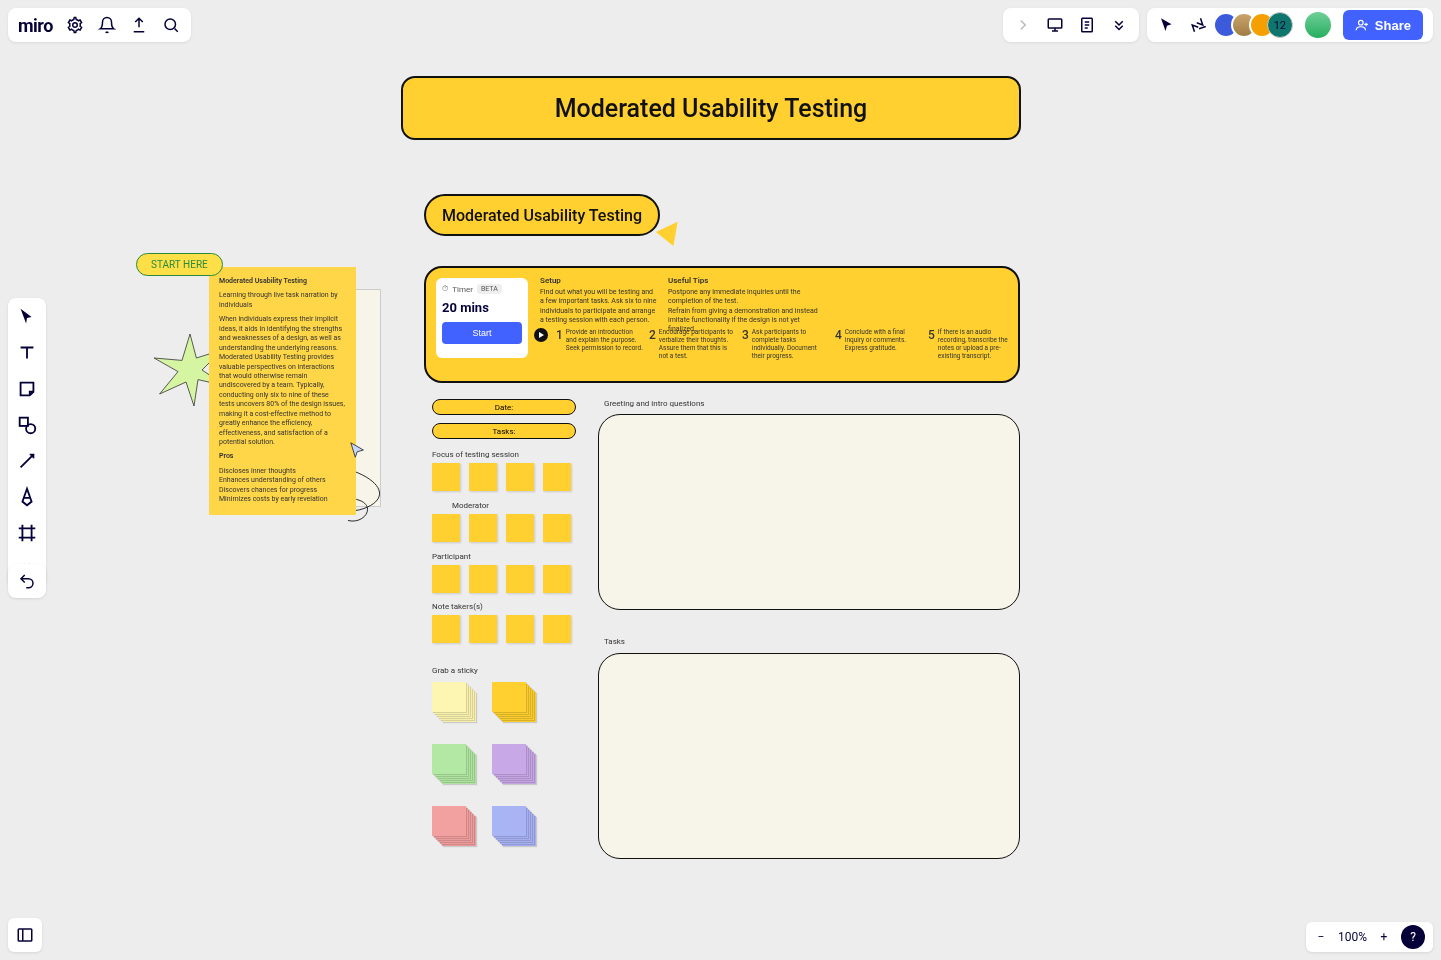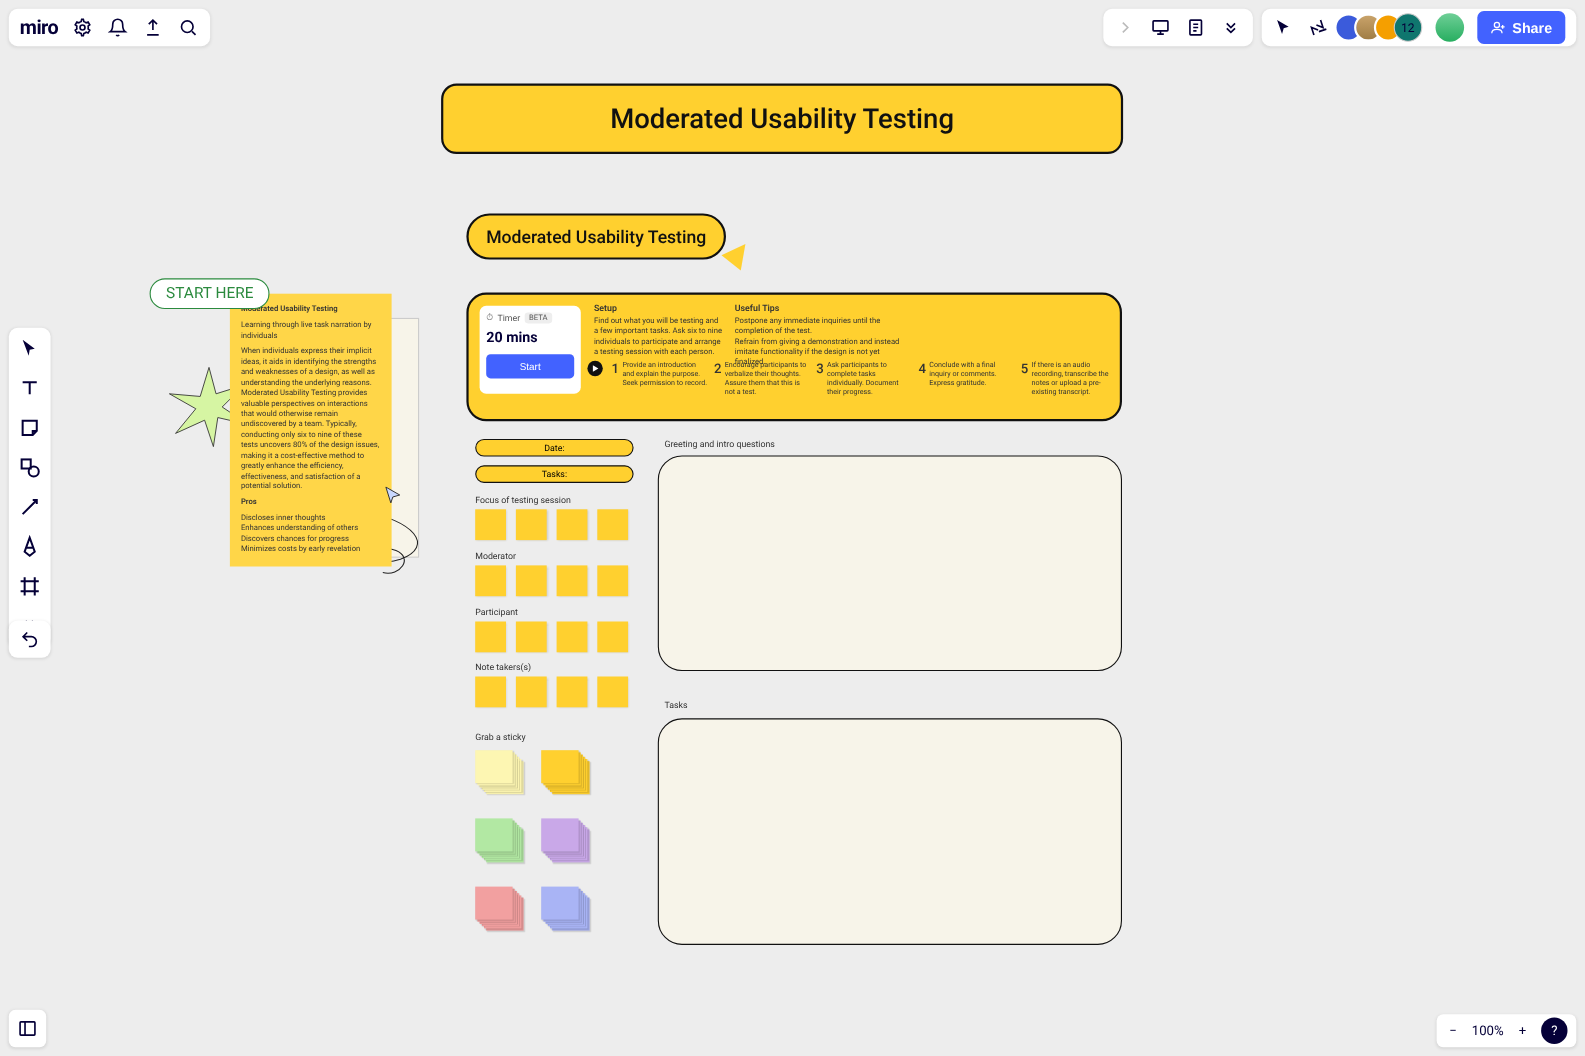--- a/index.html
+++ b/index.html
@@ -25,21 +25,21 @@
 .bl-box{position:absolute;left:8px;bottom:8px;width:34px;height:34px;background:#fff;border-radius:6px;box-shadow:0 1px 3px rgba(0,0,0,.1);display:flex;align-items:center;justify-content:center;cursor:pointer;}
 
 .zoom{position:absolute;right:8px;bottom:8px;height:30px;background:#fff;border-radius:6px;box-shadow:0 1px 3px rgba(0,0,0,.1);display:flex;align-items:center;gap:10px;padding:0 8px;font-size:12px;color:#050038;}
 .zoom .z{cursor:pointer;width:14px;text-align:center;}
 .help{width:24px;height:24px;border-radius:50%;background:#050038;color:#fff;display:flex;align-items:center;justify-content:center;font-size:12px;cursor:pointer;}
 
 .canvas{position:absolute;inset:0;}
 .big-title{position:absolute;left:401px;top:76px;width:620px;height:64px;background:#ffd02f;border:2px solid #111;border-radius:14px;display:flex;align-items:center;justify-content:center;font-size:25px;font-weight:500;color:#111;}
 .sub-title-pill{position:absolute;left:424px;top:194px;width:236px;height:42px;background:#ffd02f;border:2px solid #111;border-radius:22px;display:flex;align-items:center;justify-content:center;font-size:16px;font-weight:500;color:#111;}
 .arrow-tri{position:absolute;left:659px;top:226px;width:0;height:0;border-left:10px solid transparent;border-right:14px solid transparent;border-top:20px solid #ffd02f;transform:rotate(-25deg);}
-.start-here{position:absolute;left:136px;top:253px;background:#ffffff;border:1.5px solid #2b8a3e;border-radius:18px;padding:5px 14px;font-size:14px;color:#2b8a3e;z-index:3;}
+.start-here{position:absolute;left:136px;top:253px;background:#fde047;border:1.5px solid #2b8a3e;border-radius:18px;padding:5px 14px;font-size:10px;color:#2b8a3e;z-index:3;}
 .back-card{position:absolute;left:231px;top:289px;width:150px;height:218px;background:#f7f4e9;border:1px solid #ccc;}
 .info-card{position:absolute;left:209px;top:267px;width:147px;background:#ffd648;padding:10px;font-size:7px;line-height:1.35;color:#333;z-index:2;}
 .info-card .t1{font-weight:600;margin-bottom:5px;}
 .info-card .p{margin-bottom:5px;}
 .star{position:absolute;left:150px;top:330px;width:80px;height:80px;z-index:1;}
 .cursor-arrow{position:absolute;left:349px;top:441px;width:18px;height:18px;z-index:3;}
 .setup-panel{position:absolute;left:424px;top:266px;width:596px;height:117px;background:#ffd02f;border:2px solid #111;border-radius:18px;padding:10px 12px;}
 .timer-card{position:absolute;left:10px;top:10px;width:92px;height:80px;background:#fff;border-radius:6px;padding:6px;}
 .timer-head{display:flex;align-items:center;gap:4px;font-size:8px;color:#555;}
 .beta{background:#eee;font-size:7px;padding:1px 4px;border-radius:3px;}
@@ -151,21 +151,21 @@
     </div>
 
   <div class="section-label" style="left:432px;top:450px;">Focus of testing session</div>
   <div class="sticky-row" style="left:432px;top:463px;">
     <div class="sticky"></div>
       <div class="sticky"></div>
       <div class="sticky"></div>
       <div class="sticky"></div>
   </div>
 
-  <div class="section-label" style="left:432px;top:501px;">Moderator</div>
+  <div class="section-label" style="left:452px;top:501px;">Moderator</div>
   <div class="sticky-row" style="left:432px;top:514px;">
     <div class="sticky"></div>
       <div class="sticky"></div>
       <div class="sticky"></div>
       <div class="sticky"></div>
   </div>
 
   <div class="section-label" style="left:432px;top:552px;">Participant</div>
   <div class="sticky-row" style="left:432px;top:565px;">
     <div class="sticky"></div>

